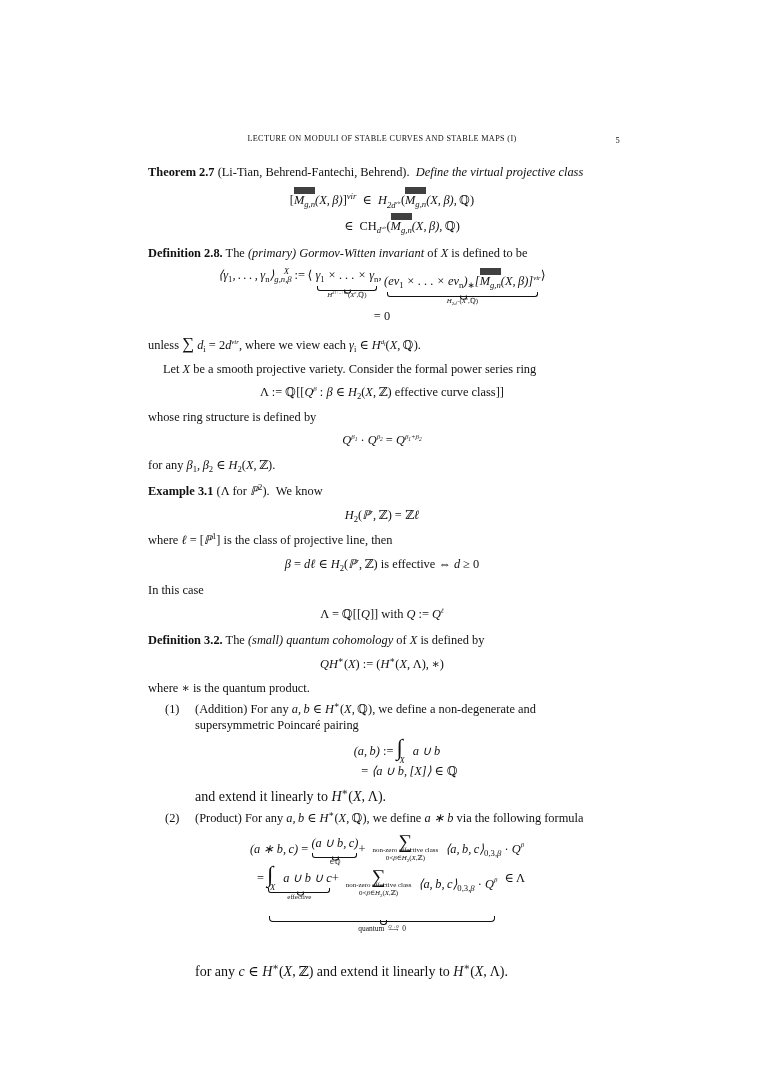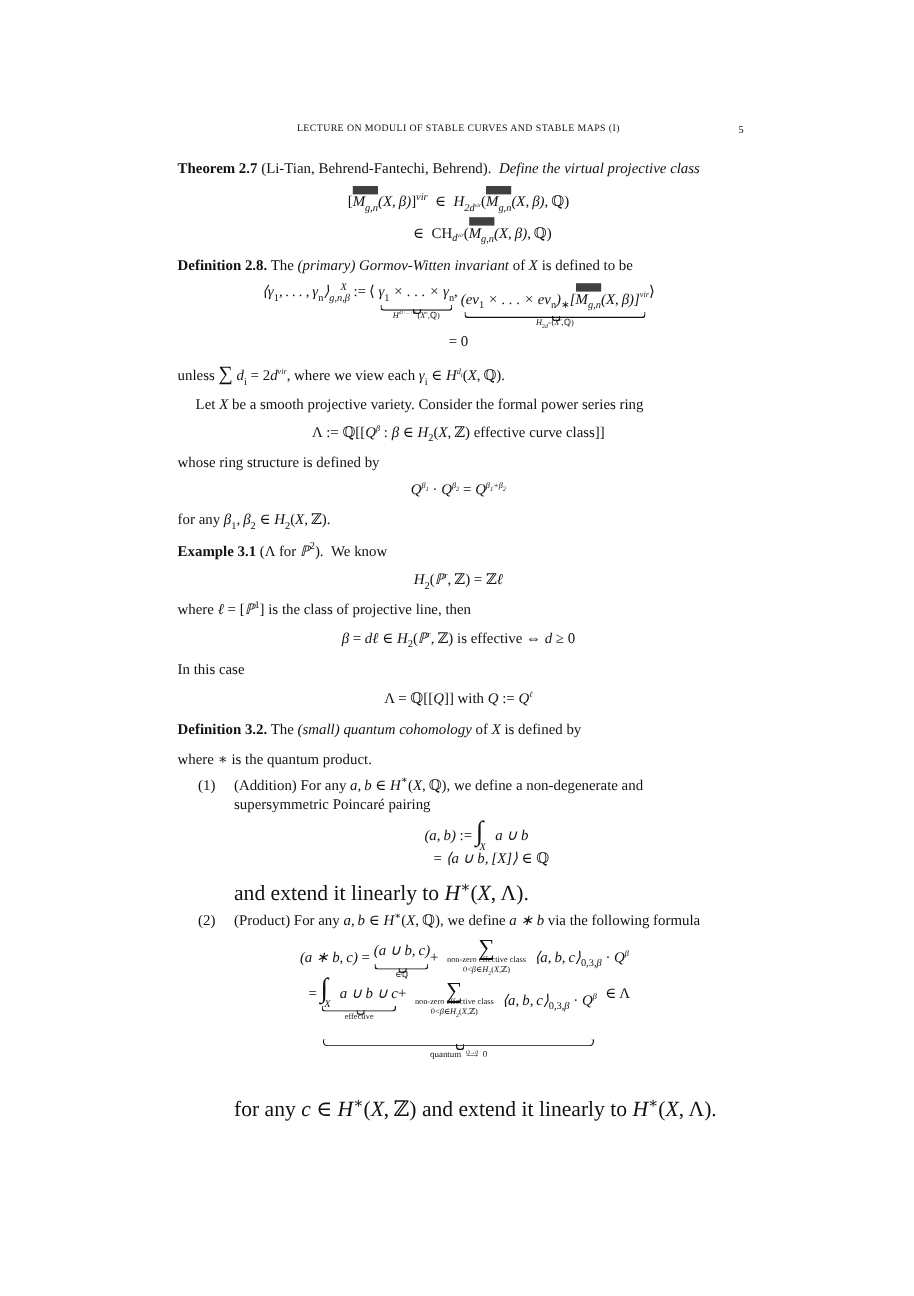--- a/index.html
+++ b/index.html
@@ -18,21 +18,21 @@
   .page {
     position: absolute;
     left: 0; top: 0;
     width: 762px;
     height: 1080px;
     background: #fff;
   }
   .content {
     position: absolute;
     left: 148px;
-    top: 102px;
+    top: 134px;
     width: 468px;
   }
 
   
   .runhead {
     position: relative;
     height: 18px;
     font-size: 8.2px;
     letter-spacing: 0.35px;
     font-variant: small-caps;
@@ -254,21 +254,21 @@
     margin: 5px 0 0 0;
     padding-left: 47px;
   }
   .enum-item .num {
     position: absolute;
     left: 17px;
     top: 0;
   }
   .enum-sub {
     padding-left: 47px;
-    font-size: 18px;
+    font-size: 14px;
     line-height: 1.30;
     margin-top: 5px;
   }
 </style>
 </head>
 <body>
 
 <div class="page">
  <div class="content">
 
@@ -365,20 +365,23 @@
     Λ = ℚ[[<span class="mi">Q</span>]] with <span class="mi">Q</span> := <span class="mi">Q</span><sup class="ss">ℓ</sup>
   </div>
 
   <div class="para" style="margin-top:10px;">
     <span class="bold">Definition 3.2.</span>
     <span>The</span>
     <span class="ital">(small) quantum cohomology</span>
     <span>of <span class="mi">X</span> is defined by</span>
   </div>
 
+  <div class="eq" style="margin-top:8px;">
+    <span class="mi">QH</span><sup class="sn">∗</sup>(<span class="mi">X</span>) := (<span class="mi">H</span><sup class="sn">∗</sup>(<span class="mi">X</span>, Λ), ∗)
+  </div>
 
   <div class="para" style="margin-top:8px;">where ∗ is the quantum product.</div>
 
   <div class="enum-item">
     <span class="num">(1)</span>
     (Addition) For any <span class="mi">a, b</span> ∈ <span class="mi">H</span><sup class="sn">∗</sup>(<span class="mi">X</span>, ℚ), we define a non-degenerate and supersymmetric Poincaré pairing
   </div>
 
   <div class="eq" style="margin-top:11px; padding-left:30px;">
     <span class="mi">(a, b)</span> :=

